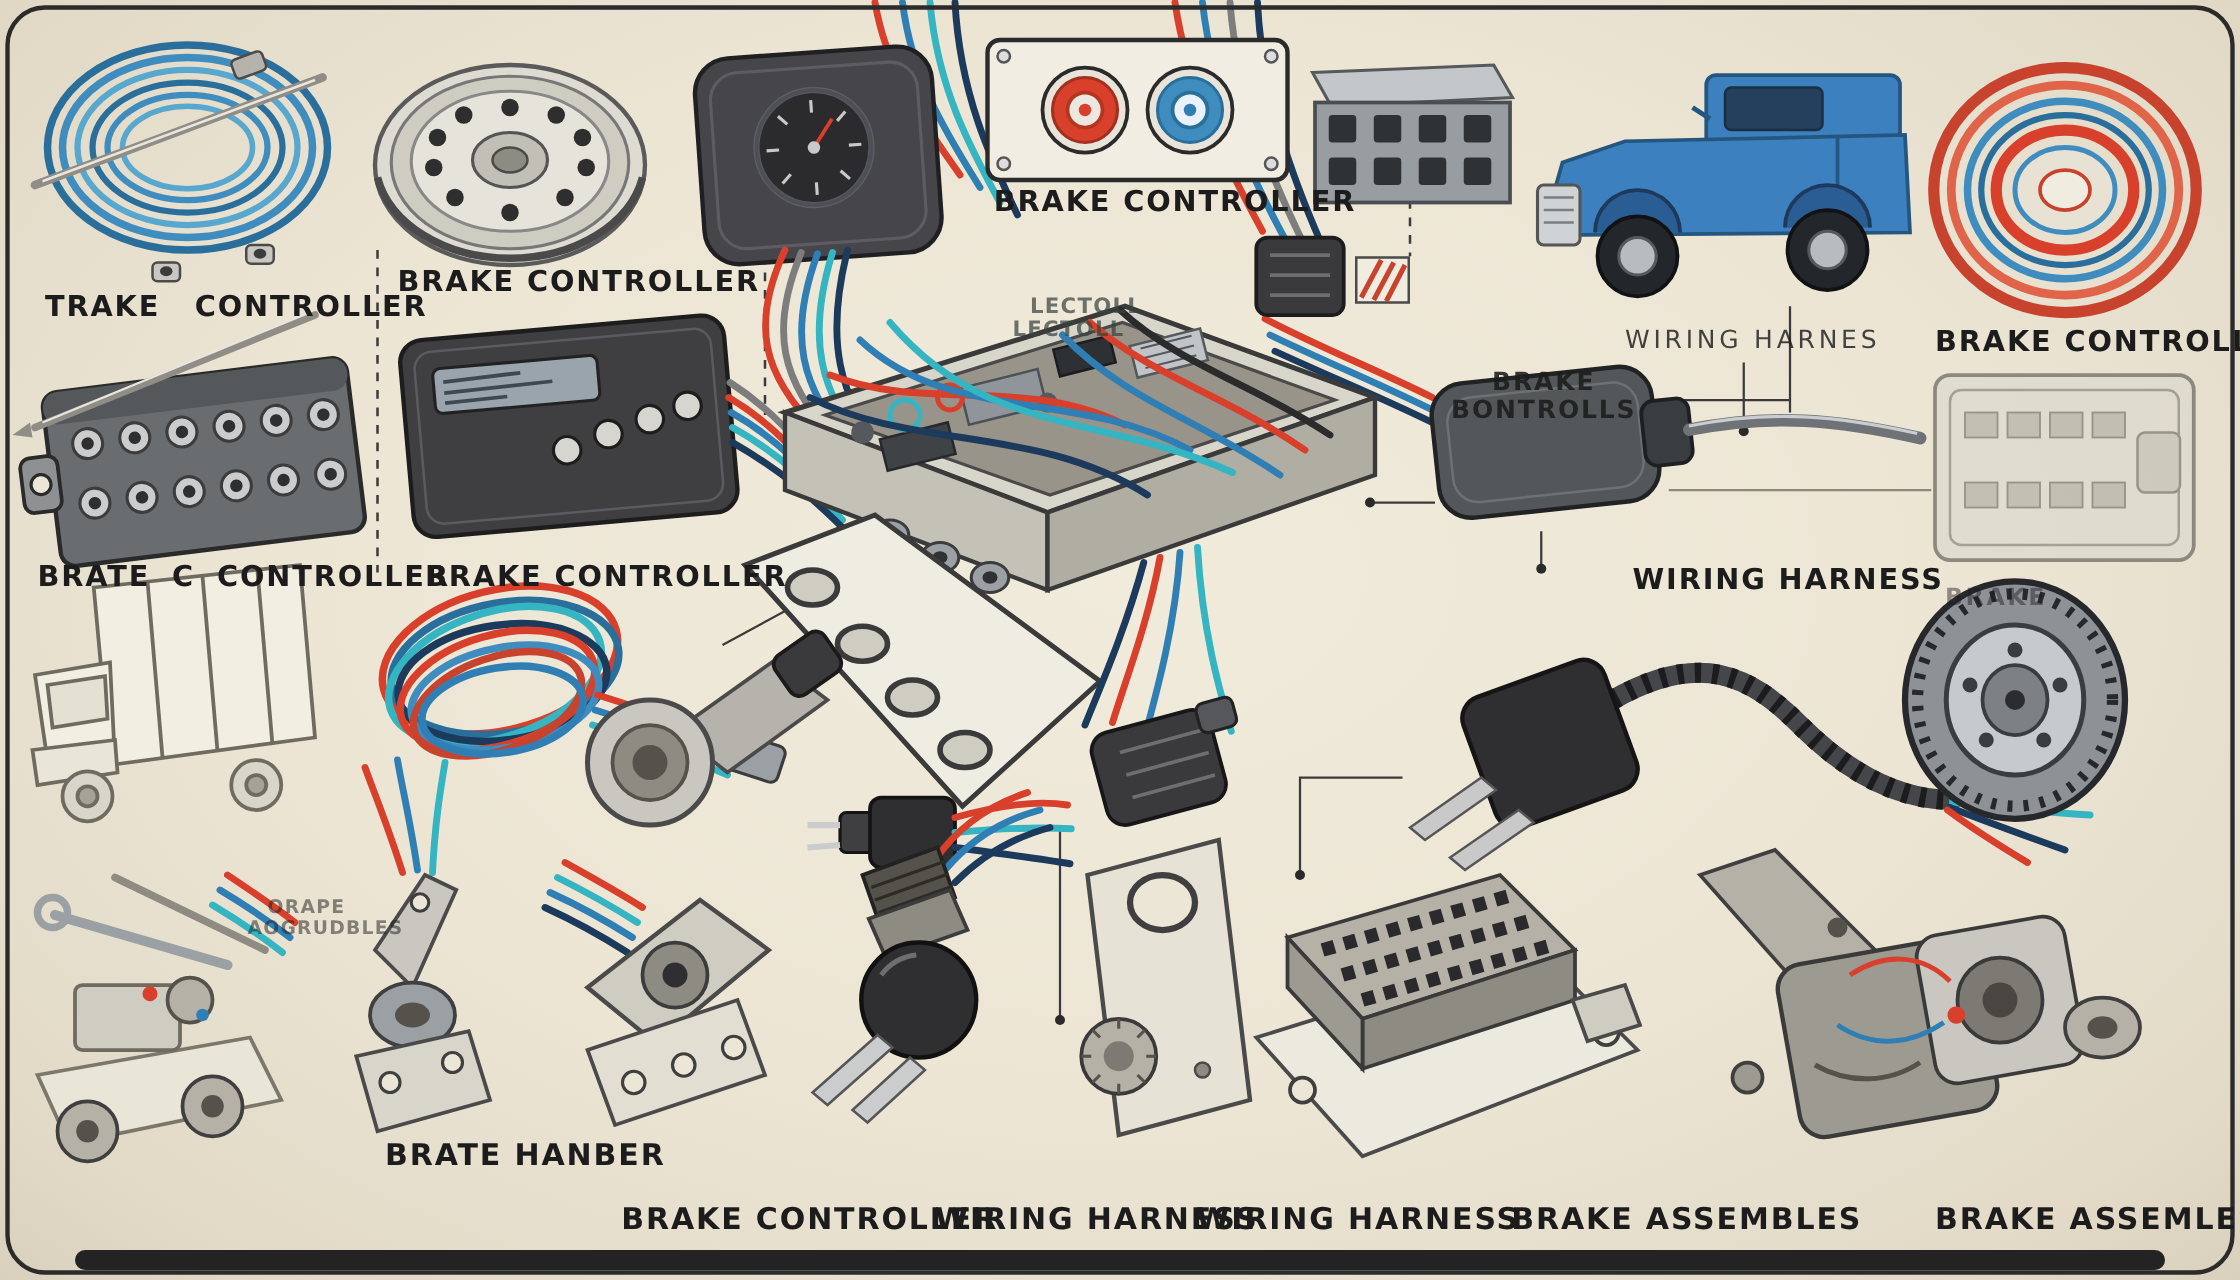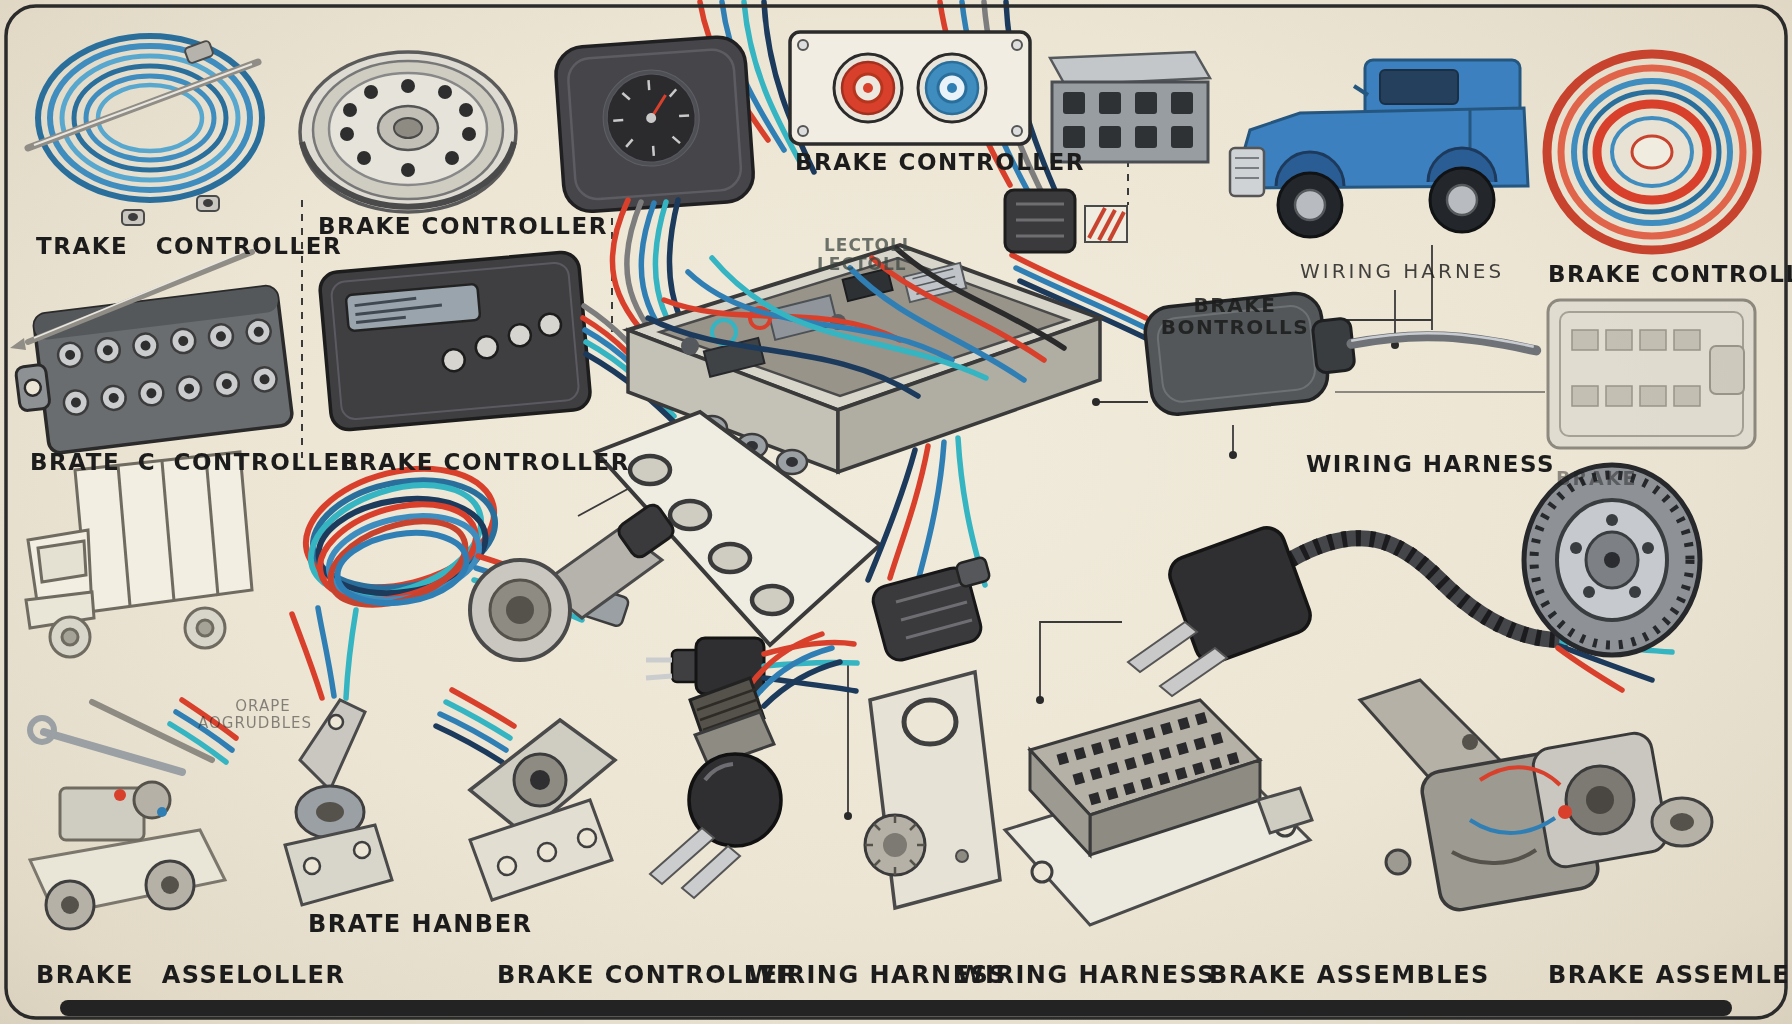--- a/index.html
+++ b/index.html
@@ -11,22 +11,22 @@
   svg{position:absolute;left:0;top:0;}
   .lbl{
     position:absolute;font-weight:700;color:#1c1c1c;letter-spacing:1.5px;
     font-size:23px;white-space:nowrap;line-height:1.1;
   }
   .lbl.big{font-size:24px;}
   .lbl.thin{font-weight:400;letter-spacing:3px;opacity:.82;}
   .lbl.semi{font-weight:600;font-size:20px;opacity:.88;}
   .lbl.small{font-size:17px;font-weight:600;opacity:.72;color:#39443e;letter-spacing:1px;}
   .lbl.faint{opacity:.45;}
-  .lbl.tiny{font-size:15px;font-weight:400;opacity:.5;letter-spacing:1px;}
-  .lbl .l2{display:block;text-align:center;}
+  .lbl.tiny{font-size:15px;font-weight:700;opacity:.5;letter-spacing:1px;margin-top:19px;}
+  .lbl .l2{display:block;}
   .ws-wide{word-spacing:18px;}
   .ws-mid{word-spacing:8px;}
   .ctr{text-align:center;}
   .wire{fill:none;stroke-linecap:round;stroke-width:5.5;}
   .wred{stroke:#d8402c;} .wblue{stroke:#2f7fb5;} .wteal{stroke:#35b4c2;}
   .wnavy{stroke:#1c3a5c;} .wgrey{stroke:#7d7d7d;} .wblk{stroke:#2b2b2b;}
   .leader{stroke:#3a3a3a;stroke-width:1.8;fill:none;}
   .dash{stroke:#3a3a3a;stroke-width:2;stroke-dasharray:7 7;fill:none;}
 </style>
 </head>
@@ -587,21 +587,20 @@
 <div class="lbl ws-mid" style="left:30px;top:450px;">BRATE C CONTROLLER</div>
 <div class="lbl" style="left:340px;top:450px;">BRAKE CONTROLLER</div>
 <div class="lbl" style="left:1306px;top:452px;">WIRING HARNESS</div>
 <div class="lbl faint" style="left:1556px;top:468px;font-size:19px;letter-spacing:2px;">BRAKE</div>
 
 <div class="lbl tiny" style="left:198px;top:698px;">
   <span class="l2" style="margin-left:16px;">ORAPE</span>
   <span class="l2">AOGRUDBLES</span>
 </div>
 
-<div class="lbl big ws-wide" style="left:36px;top:962px;">BRAKE ASSELOLLER</div>
 <div class="lbl big" style="left:308px;top:911px;">BRATE HANBER</div>
 <div class="lbl big" style="left:497px;top:962px;">BRAKE CONTROLLER</div>
 <div class="lbl big" style="left:748px;top:962px;">WIRING HARNESS</div>
 <div class="lbl big" style="left:957px;top:962px;">WIRING HARNESS</div>
 <div class="lbl big" style="left:1186px;top:962px;margin-left:23px;">BRAKE ASSEMBLES</div>
 <div class="lbl big" style="left:1548px;top:962px;">BRAKE ASSEMLES</div>
 
 </div>
 
 </body></html>

